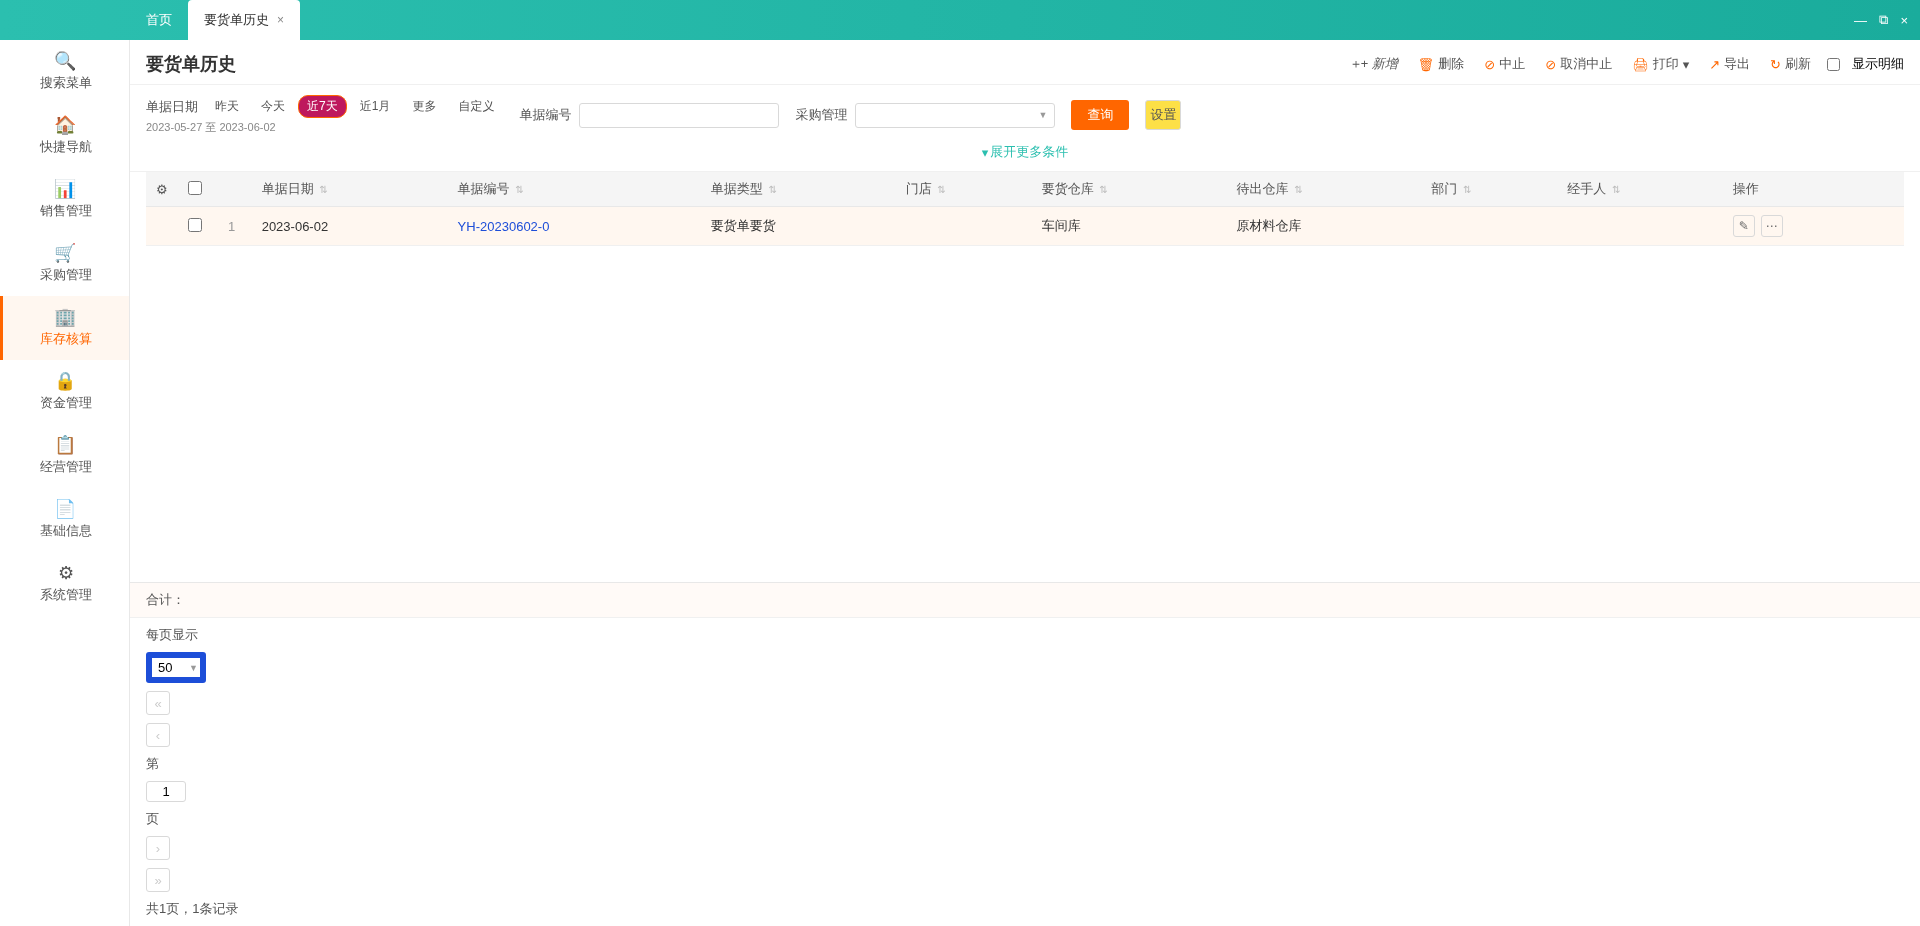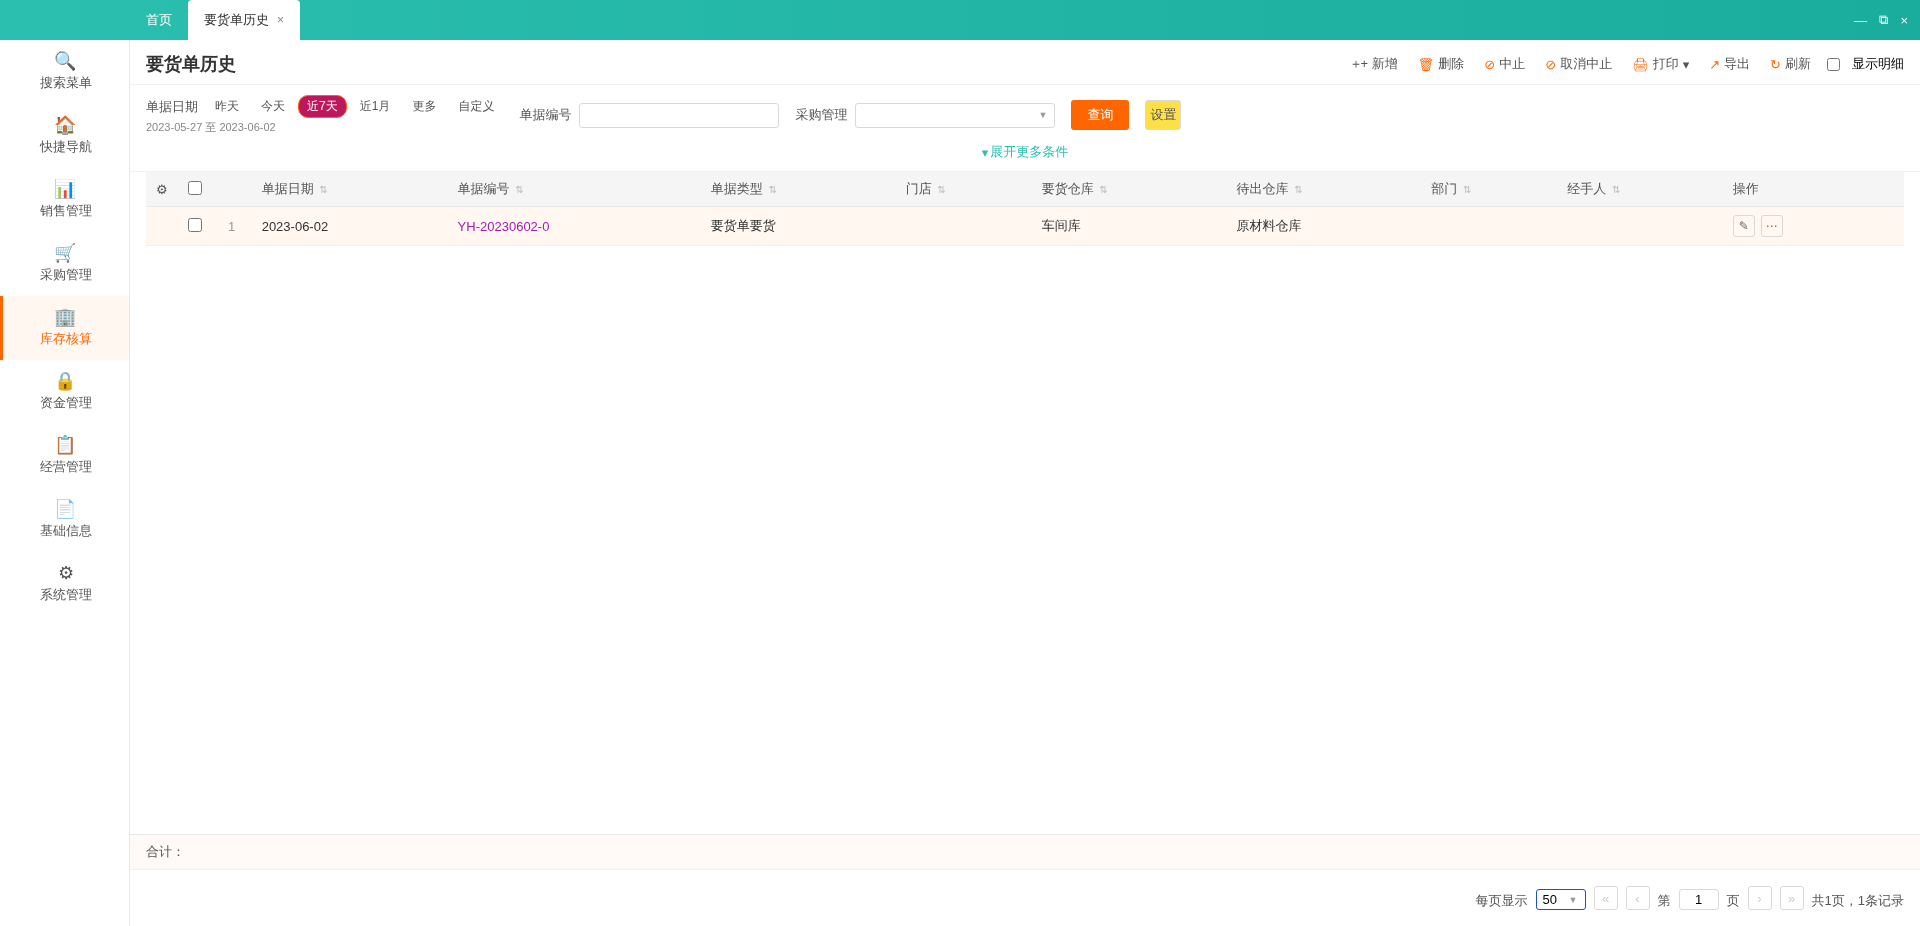--- a/index.html
+++ b/index.html
@@ -261,21 +261,21 @@
       font-size: 10px;
       margin-left: 2px;
     }
     td {
       padding: 8px 10px;
       border-bottom: 1px solid #f0f0f0;
       color: #333;
       white-space: nowrap;
     }
     tr.highlight { background: #fff7f0; }
-    .link-text { color: #a21caf; cursor: pointer; text-decoration: none; }
+    .link-text { color: #1d4ed8; cursor: pointer; text-decoration: none; }
 
     
     .cb { width: 14px; height: 14px; cursor: pointer; }
 
     
     .settings-th {
       width: 30px;
       text-align: center;
     }
 
@@ -306,29 +306,30 @@
       flex-shrink: 0;
       display: flex;
       align-items: center;
       font-size: 13px;
       color: #555;
     }
 
     
     .pagination-bar {
       display: flex;
-      align-items: flex-end;
+      align-items: flex-start;
       justify-content: flex-end;
-      padding: 16px 16px;
+      padding: 8px 16px;
       border-top: 1px solid #f0f0f0;
       background: #fff;
       flex-shrink: 0;
       gap: 8px;
       font-size: 13px;
       color: #555;
+      flex-direction: column;
     }
     .pagination-btn {
       width: 24px;
       height: 24px;
       border: 1px solid #d9d9d9;
       border-radius: 3px;
       display: flex;
       align-items: center;
       justify-content: center;
       cursor: pointer;
@@ -338,21 +339,21 @@
     .pagination-btn.disabled { color: #ccc; cursor: default; }
     .page-input {
       width: 40px;
       border: 1px solid #d9d9d9;
       border-radius: 3px;
       padding: 2px 6px;
       text-align: center;
       font-size: 13px;
     }
     .per-page-select {
-      border: 1px solid #1d4ed8;
+      border: 6px solid #1d4ed8;
       border-radius: 3px;
       padding: 2px 20px 2px 6px;
       font-size: 13px;
       appearance: none;
       background: #fff;
     }
 
     .checkbox-col { width: 30px; text-align: center; }
     .num-col { width: 40px; text-align: center; color: #999; }
   </style>
@@ -415,21 +416,21 @@
     </div>
   </div>
 
   <div class="content-area">
 
     <div class="page-header">
       <h2 class="page-title">要货单历史</h2>
       <div class="toolbar">
         <span class="toolbar-btn">
           <span>＋</span>
-          <span style="margin-left:-6px;">+ 新增</span>
+          <span style="margin-left:-6px;font-style:italic;">+ 新增</span>
         </span>
         <span class="toolbar-btn">
           <span style="color:#f60;">🗑</span>
           <span>删除</span>
         </span>
         <span class="toolbar-btn">
           <span style="color:#f60;">⊘</span>
           <span>中止</span>
         </span>
         <span class="toolbar-btn">

